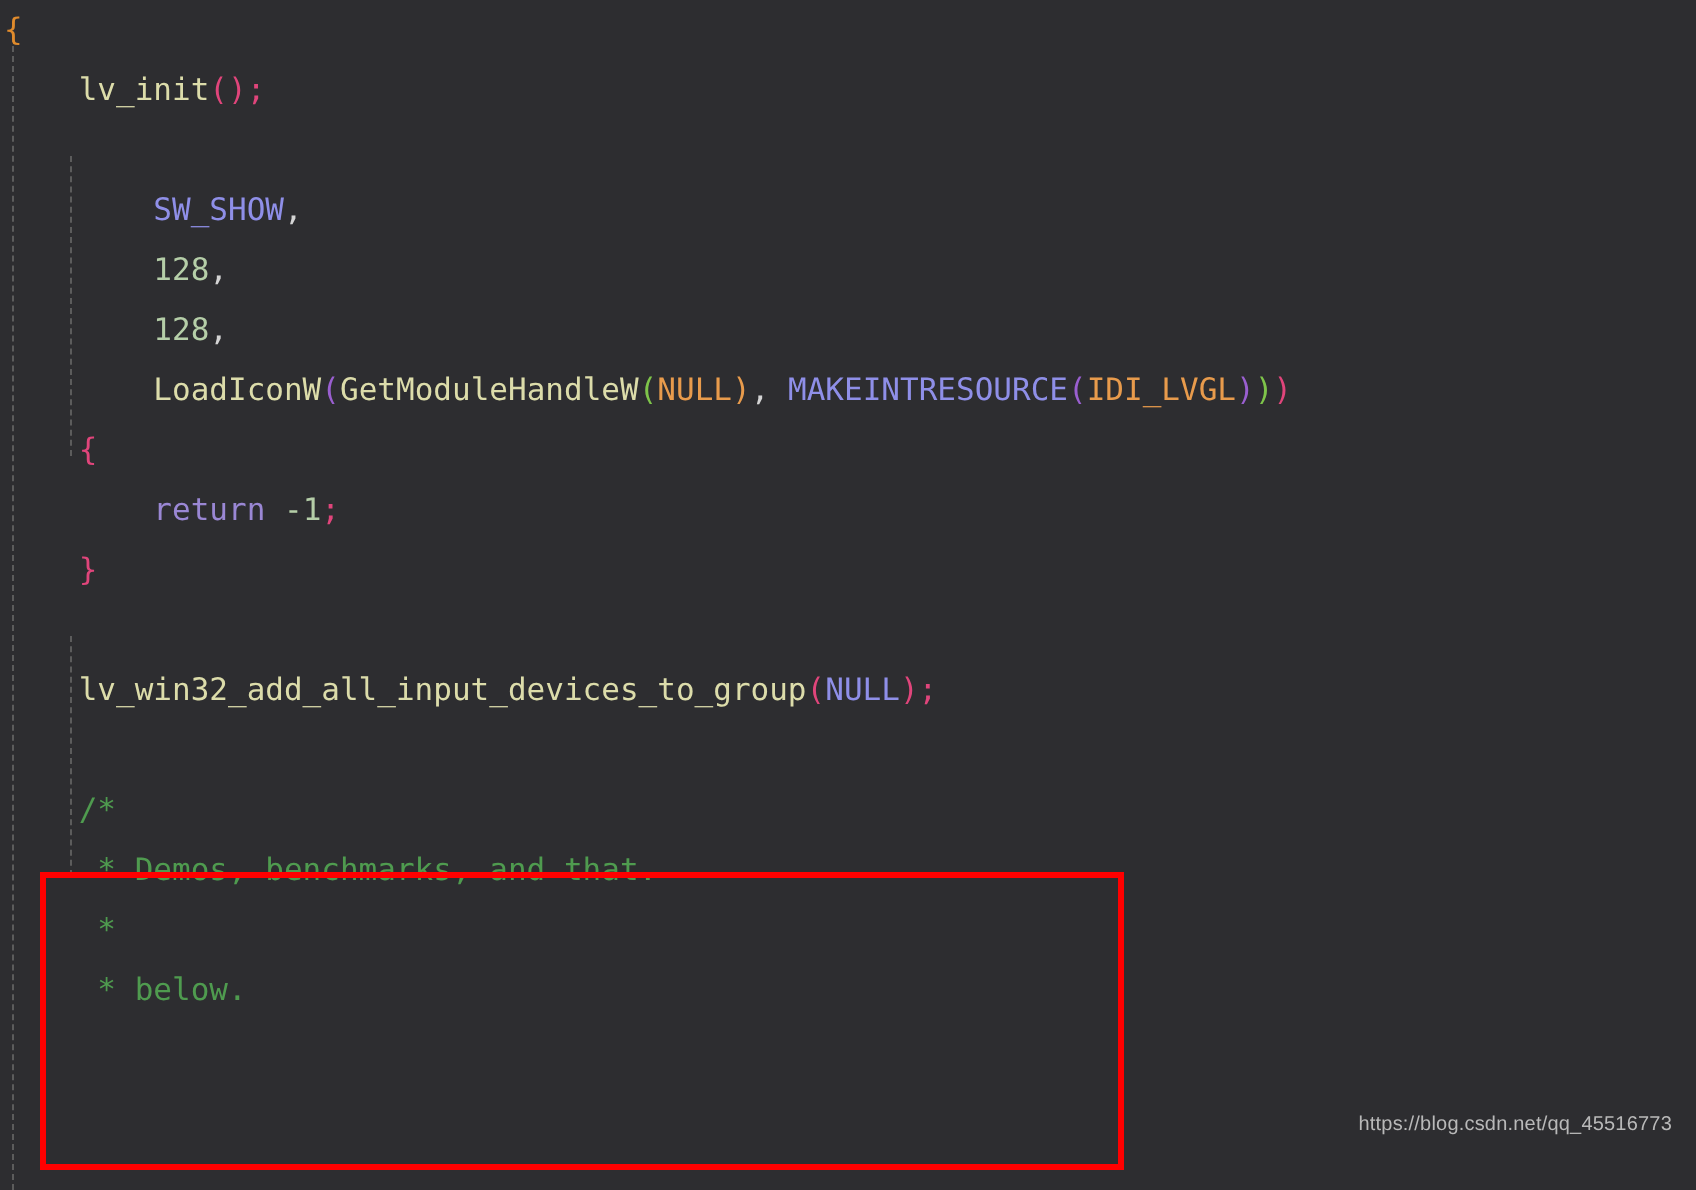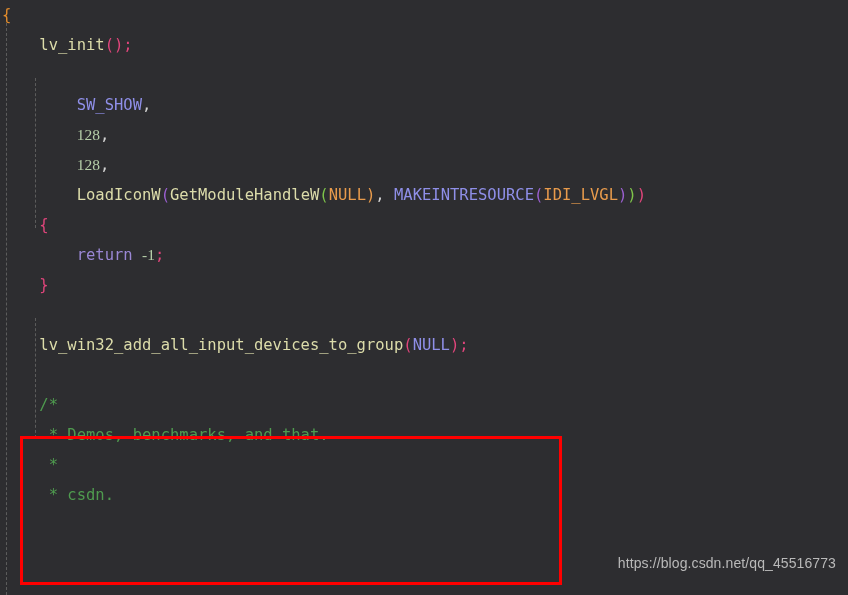--- a/index.html
+++ b/index.html
@@ -43,21 +43,21 @@
     border-left: 1px dashed #5c5c5c;
     z-index: 1;
   }
 
   
   .kw       { color: #d187c8; }
   .kw2      { color: #9a87d4; }
   .fn       { color: #dcdcaa; }
   .macro    { color: #8f8fe8; }
   .enumc    { color: #e89b4c; }
-  .num      { color: #b5cea8; font-family: Liberation Serif, serif; }
+  .num      { color: #b5cea8; }
   .cmt      { color: #4f9b4f; }
   .punc     { color: #d4d4d4; }
   .p1       { color: #e0457b; }
   .p2       { color: #9a5fd0; }
   .p3       { color: #7ec44a; }
   .p4       { color: #e0457b; }
   .brace1   { color: #e08b2c; }
   .brace2   { color: #e0457b; }
 
   
@@ -73,21 +73,21 @@
     pointer-events: none;
   }
 
   
   #watermark {
     position: absolute;
     right: 12px;
     bottom: 17px;
     color: #b9b9b9;
     font-family: "Liberation Sans", sans-serif;
-    font-size: 14px;
+    font-size: 10px;
     letter-spacing: 0.1px;
     z-index: 7;
     white-space: nowrap;
   }
 </style>
 </head>
 <body>
 
 <div id="editor">
 
@@ -125,21 +125,21 @@
 
     <div class="line"><span class="txt"> </span></div>
 
     <div class="line"><span class="txt">    <span class="cmt">/*</span></span></div>
 
     <div class="line"><span class="txt">    <span class="cmt"> * Demos, benchmarks, and that.</span></span></div>
 
     <div class="line"><span class="txt">    <span class="cmt"> *</span></span></div>
 
 
-    <div class="line"><span class="txt">    <span class="cmt"> * csdn.</span></span></div>
+    <div class="line"><span class="txt">    <span class="cmt"> * below.</span></span></div>
 
   </div>
 
   <div id="redbox"></div>
 
   <div id="watermark">https://blog.csdn.net/qq_45516773</div>
 
 </div>
 
 </body></html>

